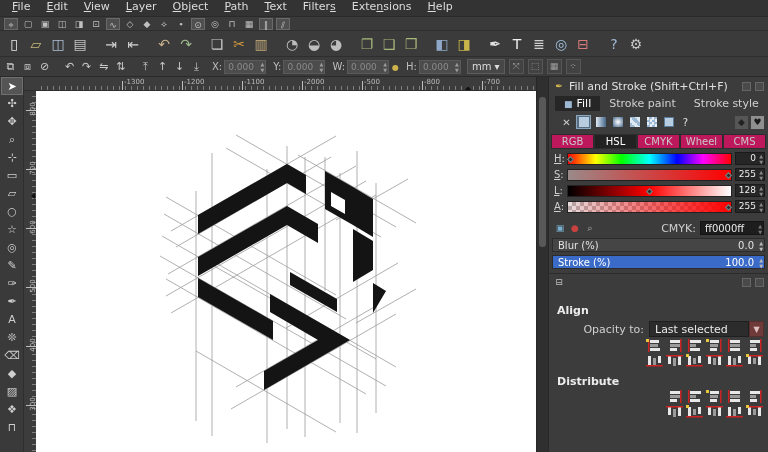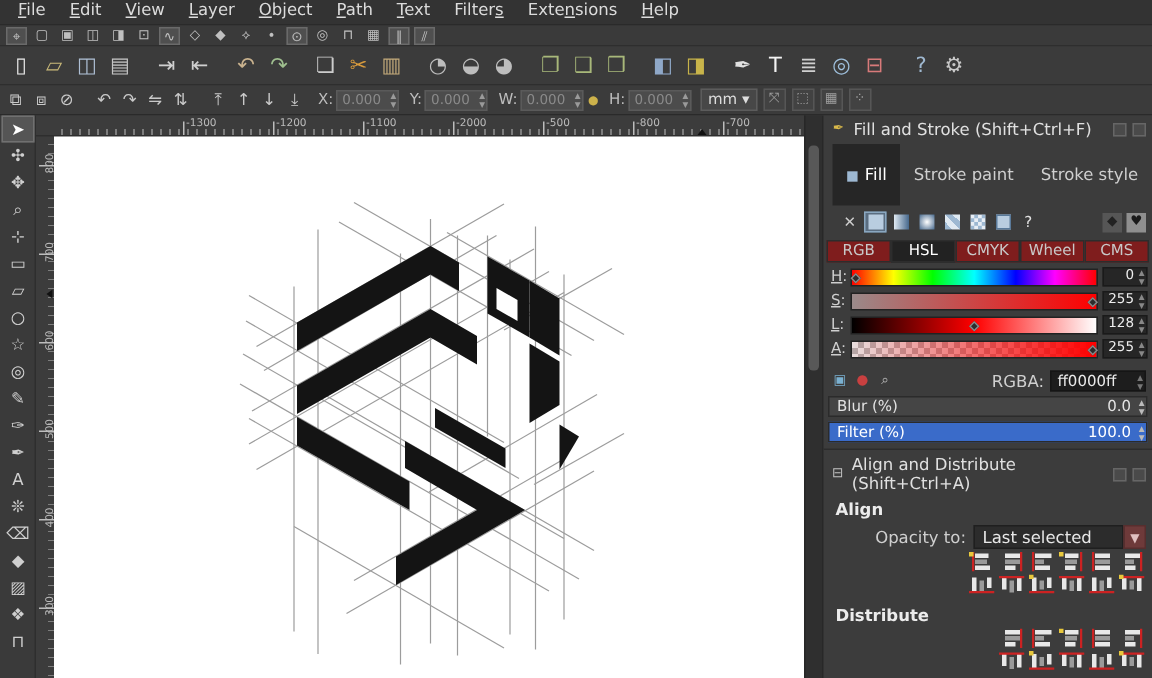--- a/index.html
+++ b/index.html
@@ -67,35 +67,35 @@
 
   
   #panel { width:220px; background:#3c3c3c; border-left:1px solid #282828; font-size:11px;
            overflow:hidden; }
   .ptitle { display:flex; align-items:center; padding:3px 4px 1px 4px; color:#e0e0e0; }
   .ptitle .picon { width:12px; height:11px; margin-right:4px; font-size:9px; line-height:11px;
                    color:#d8b84a; text-align:center; }
   .winbtns { margin-left:auto; display:flex; gap:4px; }
   .winbtn { width:9px; height:9px; background:#4a4a4a; border:1px solid #666; }
   .tabs { display:flex; margin:2px 0 0 6px; }
-  .tab { padding:14px 9px; color:#cfcfcf; }
+  .tab { padding:1px 9px; color:#cfcfcf; }
   .tab.active { background:#262626; color:#fff; }
   .tab .tabicon { color:#9db8d2; margin-right:4px; font-size:9px; }
   .paintrow { display:flex; align-items:center; margin:4px 4px 0 10px; }
   .paintbtn { width:15px; height:14px; margin-right:2px; display:flex; align-items:center;
               justify-content:center; font-size:10px; color:#e0e0e0; }
   .paintbtn.active { background:#5a6d80; border:1px solid #8aa7c0; }
   .paintbtn .sw { width:10px; height:10px; }
   .fillrule { margin-left:auto; display:flex; gap:3px; }
   .frbtn { width:13px; height:13px; background:#8f8f8f; color:#1a1a1a; font-size:9px;
            line-height:13px; text-align:center; }
   .frbtn.dim { background:#565656; color:#222; }
   .sectionlab { font-weight:bold; color:#ececec; margin:5px 0 0 8px; }
   .modetabs { display:flex; margin:5px 2px 0 2px; }
-  .mtab { flex:1; text-align:center; padding:1px 0; background:#7f1d1d; border:1px solid #2d2d2d;
+  .mtab { flex:1; text-align:center; padding:1px 0; background:#be185d; border:1px solid #2d2d2d;
           color:#c8c8c8; font-size:10px; }
   .mtab.active { background:#222; color:#fff; }
   .sliderrow { display:flex; align-items:center; margin:3px 3px 0 5px; height:13px; }
   .sllabel { width:13px; color:#cfcfcf; font-size:10px; }
   .slbar { flex:1; height:12px; border:1px solid #222; position:relative; }
   .slmark { position:absolute; top:3px; width:5px; height:5px; background:#2c2c2c;
             transform:rotate(45deg); margin-left:-3px; border:1px solid #888; }
   .spinbox { width:30px; height:13px; background:#262626; border:1px solid #1a1a1a; color:#eee;
              font-size:9px; line-height:11px; text-align:right; padding-right:8px; margin-left:3px;
              position:relative; }
@@ -405,46 +405,45 @@
           <div class="slbar" style="background: linear-gradient(to right, rgba(255, 0, 0, 0), rgb(255, 0, 0)) 0% 0% / auto, conic-gradient(rgb(181, 167, 167) 25%, rgb(232, 220, 220) 25%, rgb(232, 220, 220) 50%, rgb(181, 167, 167) 50%, rgb(181, 167, 167) 75%, rgb(232, 220, 220) 75%) 0% 0% / 8px 8px;">
             <div class="slmark" style="left: 98.5%;"></div>
           </div>
           <div class="spinbox">255<span class="spin">▲<br>▼</span></div>
         </div>
       </div>
     <div class="rgbarow">
       <span class="mini" style="color:#7ab0d0">▣</span>
       <span class="mini" style="color:#c84040">●</span>
       <span class="mini" style="color:#bbbbbb">⌕</span>
-      <span class="rgbalab">RGBA:</span>
+      <span class="rgbalab">CMYK:</span>
       <span class="rgbaentry">
         <span>ff0000ff</span>
         <span class="spin">▲<br>▼</span>
       </span>
     </div>
     <div class="barrow">
       <span>Blur (%)</span>
       <span>0.0</span>
       <span class="spin">▲<br>▼</span>
     </div>
     <div class="barrow blue">
-      <span>Filter (%)</span>
+      <span>Stroke (%)</span>
       <span>100.0</span>
       <span class="spin">▲<br>▼</span>
     </div>
 
     <div class="ptitle" style="margin-top:4px;border-top:1px solid #2c2c2c">
       <span class="picon" style="color:#c0c0c0">⊟</span>
-      <span>Align and Distribute (Shift+Ctrl+A)</span>
       <span class="winbtns">
         <span class="winbtn"></span>
         <span class="winbtn"></span>
       </span>
     </div>
-    <div class="sectionlab" style="margin-top:3px">Align</div>
+    <div class="sectionlab" style="margin-top:15px">Align</div>
     <div class="relrow">
       <span class="rellab">Opacity to:</span>
       <span class="combo">
         <span class="cval">Last selected</span>
         <span class="carrow">▼</span>
       </span>
     </div>
     <div class="iconrow" id="align-row-0">
         <div class="aicon"><svg width="17" height="13" viewBox="0 0 17 13">
             <rect x="4" y="1" width="9" height="3" fill="#e8e8e8"></rect>

